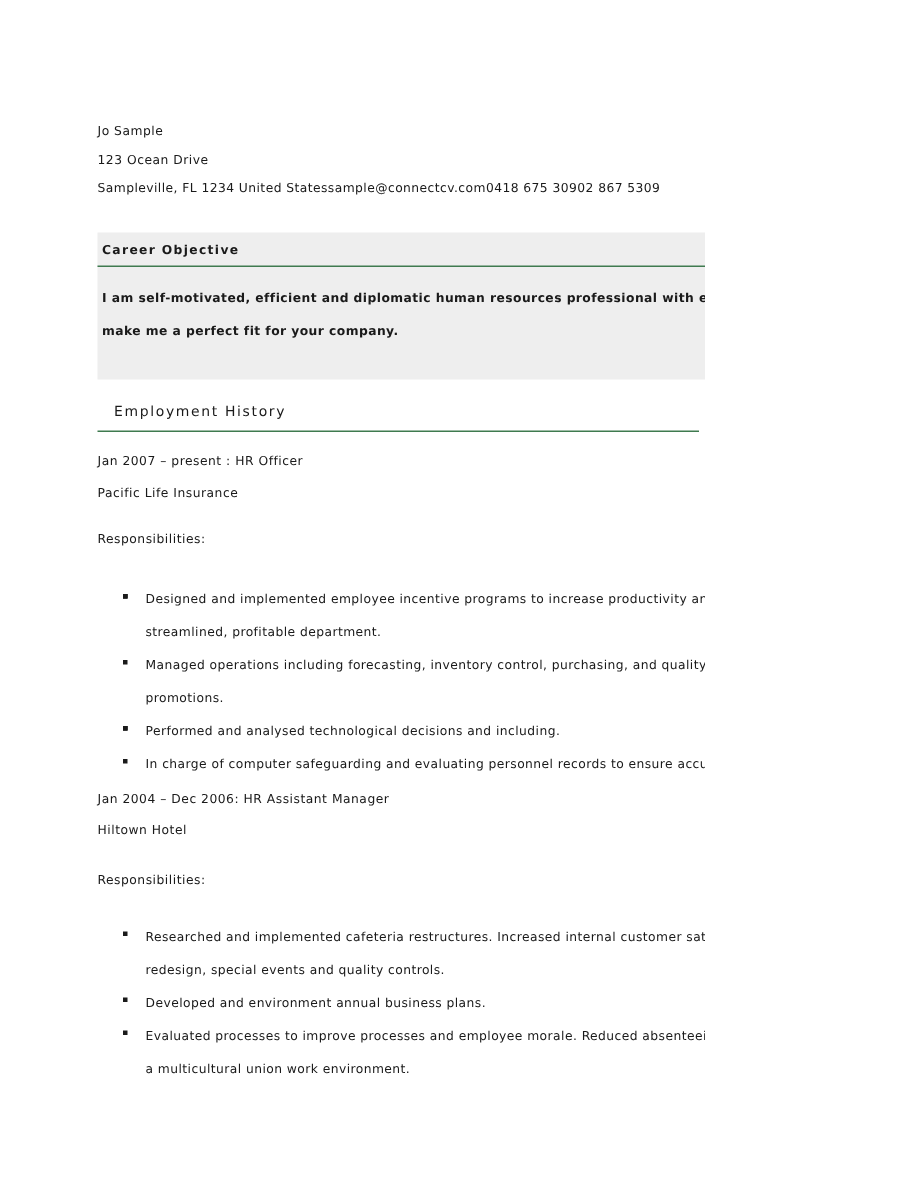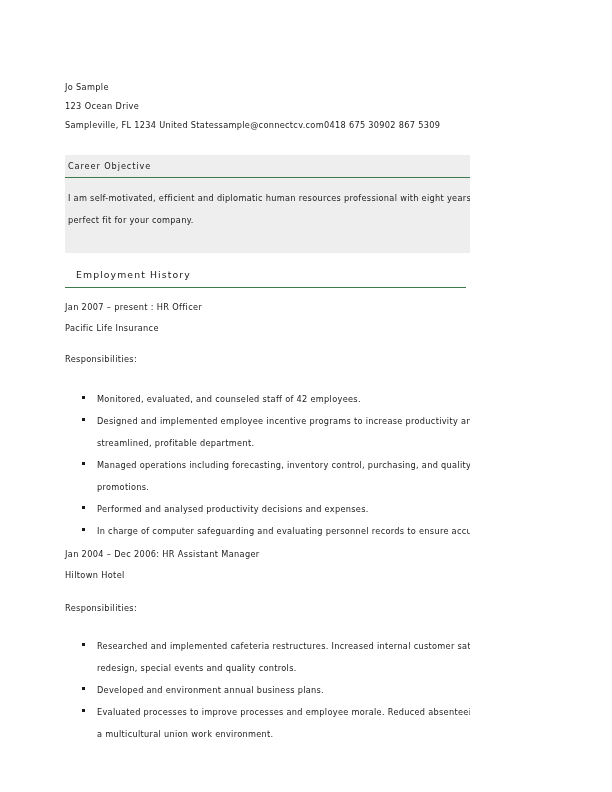--- a/index.html
+++ b/index.html
@@ -54,20 +54,21 @@
   .contact .line.addr {
     letter-spacing: 0.3px;
   }
 
   
   .objective-block {
     margin-top: 20px;
     width: 449px;
     background: #eeeeee;
     padding: 0;
+    font-weight: bold;
   }
   .objective-head {
     font-size: 8.2px;
     letter-spacing: 0.9px;
     padding: 6px 0 6px 3px;
     color: #1a1a1a;
     border-bottom: 1.6px solid #3f7a4f;
   }
   .objective-body {
     padding: 9px 3px 22px 3px;
@@ -169,26 +170,26 @@
       <div class="section">
         <div class="section-head">Employment History</div>
         <div class="section-rule"></div>
 
         <div class="job job1">
           <div class="job-title">Jan 2007 – present : HR Officer</div>
           <div class="job-company">Pacific Life Insurance</div>
           <div class="resp-label">Responsibilities:</div>
           <ul class="bullets">
             <li><span class="bullet-mark"></span></li>
-            <li><span class="bullet-mark"></span><span>Monitored, evaluated, and counseled staff of 42 employees.</span></li>
+            <li><span class="bullet-mark"></span></li>
             <li><span class="bullet-mark"></span><span>Designed and implemented employee incentive programs to increase productivity and morale while maintaining streamlined, profitable department.</span></li>
             <li><span class="bullet-mark"></span><span>Managed operations including forecasting, inventory control, purchasing, and quality control, labour cost controls, and promotions.</span></li>
             <li><span class="bullet-mark"></span></li>
             <li><span class="bullet-mark"></span></li>
-            <li><span class="bullet-mark"></span><span>Performed and analysed productivity decisions and expenses.</span></li>
+            <li><span class="bullet-mark"></span><span>Performed and analysed technological decisions and including.</span></li>
             <li><span class="bullet-mark"></span><span>In charge of computer safeguarding and evaluating personnel records to ensure accuracy.</span></li>
           </ul>
         </div>
 
         <div class="job job2">
           <div class="job-title">Jan 2004 – Dec 2006: HR Assistant Manager</div>
           <div class="job-company">Hiltown Hotel</div>
           <div class="resp-label">Responsibilities:</div>
           <ul class="bullets">
             <li><span class="bullet-mark"></span><span>Researched and implemented cafeteria restructures. Increased internal customer satisfaction by physical plant redesign, special events and quality controls.</span></li>

